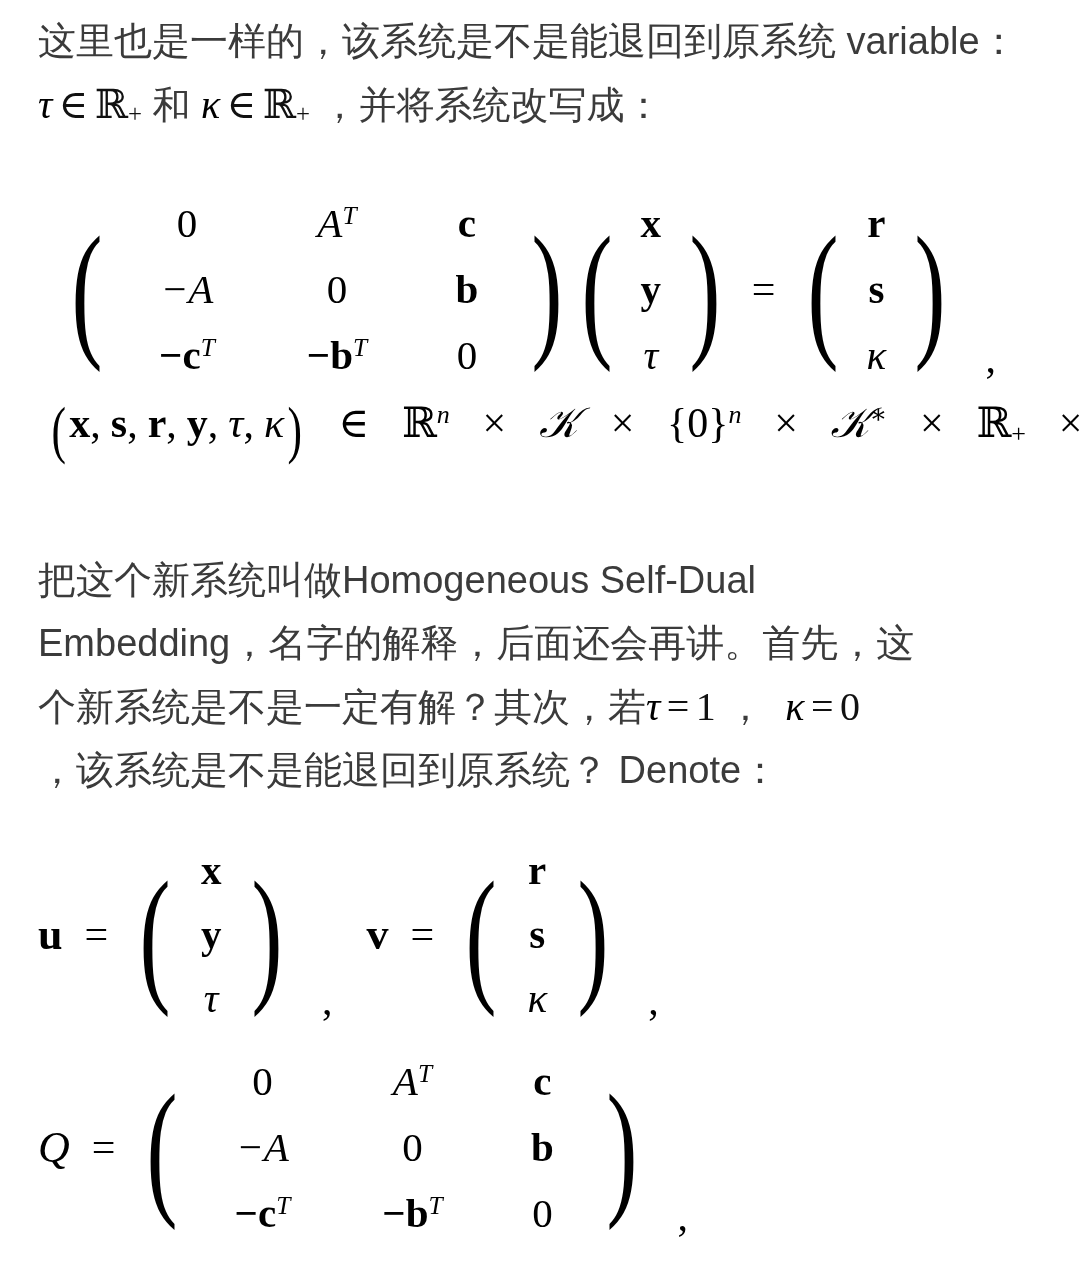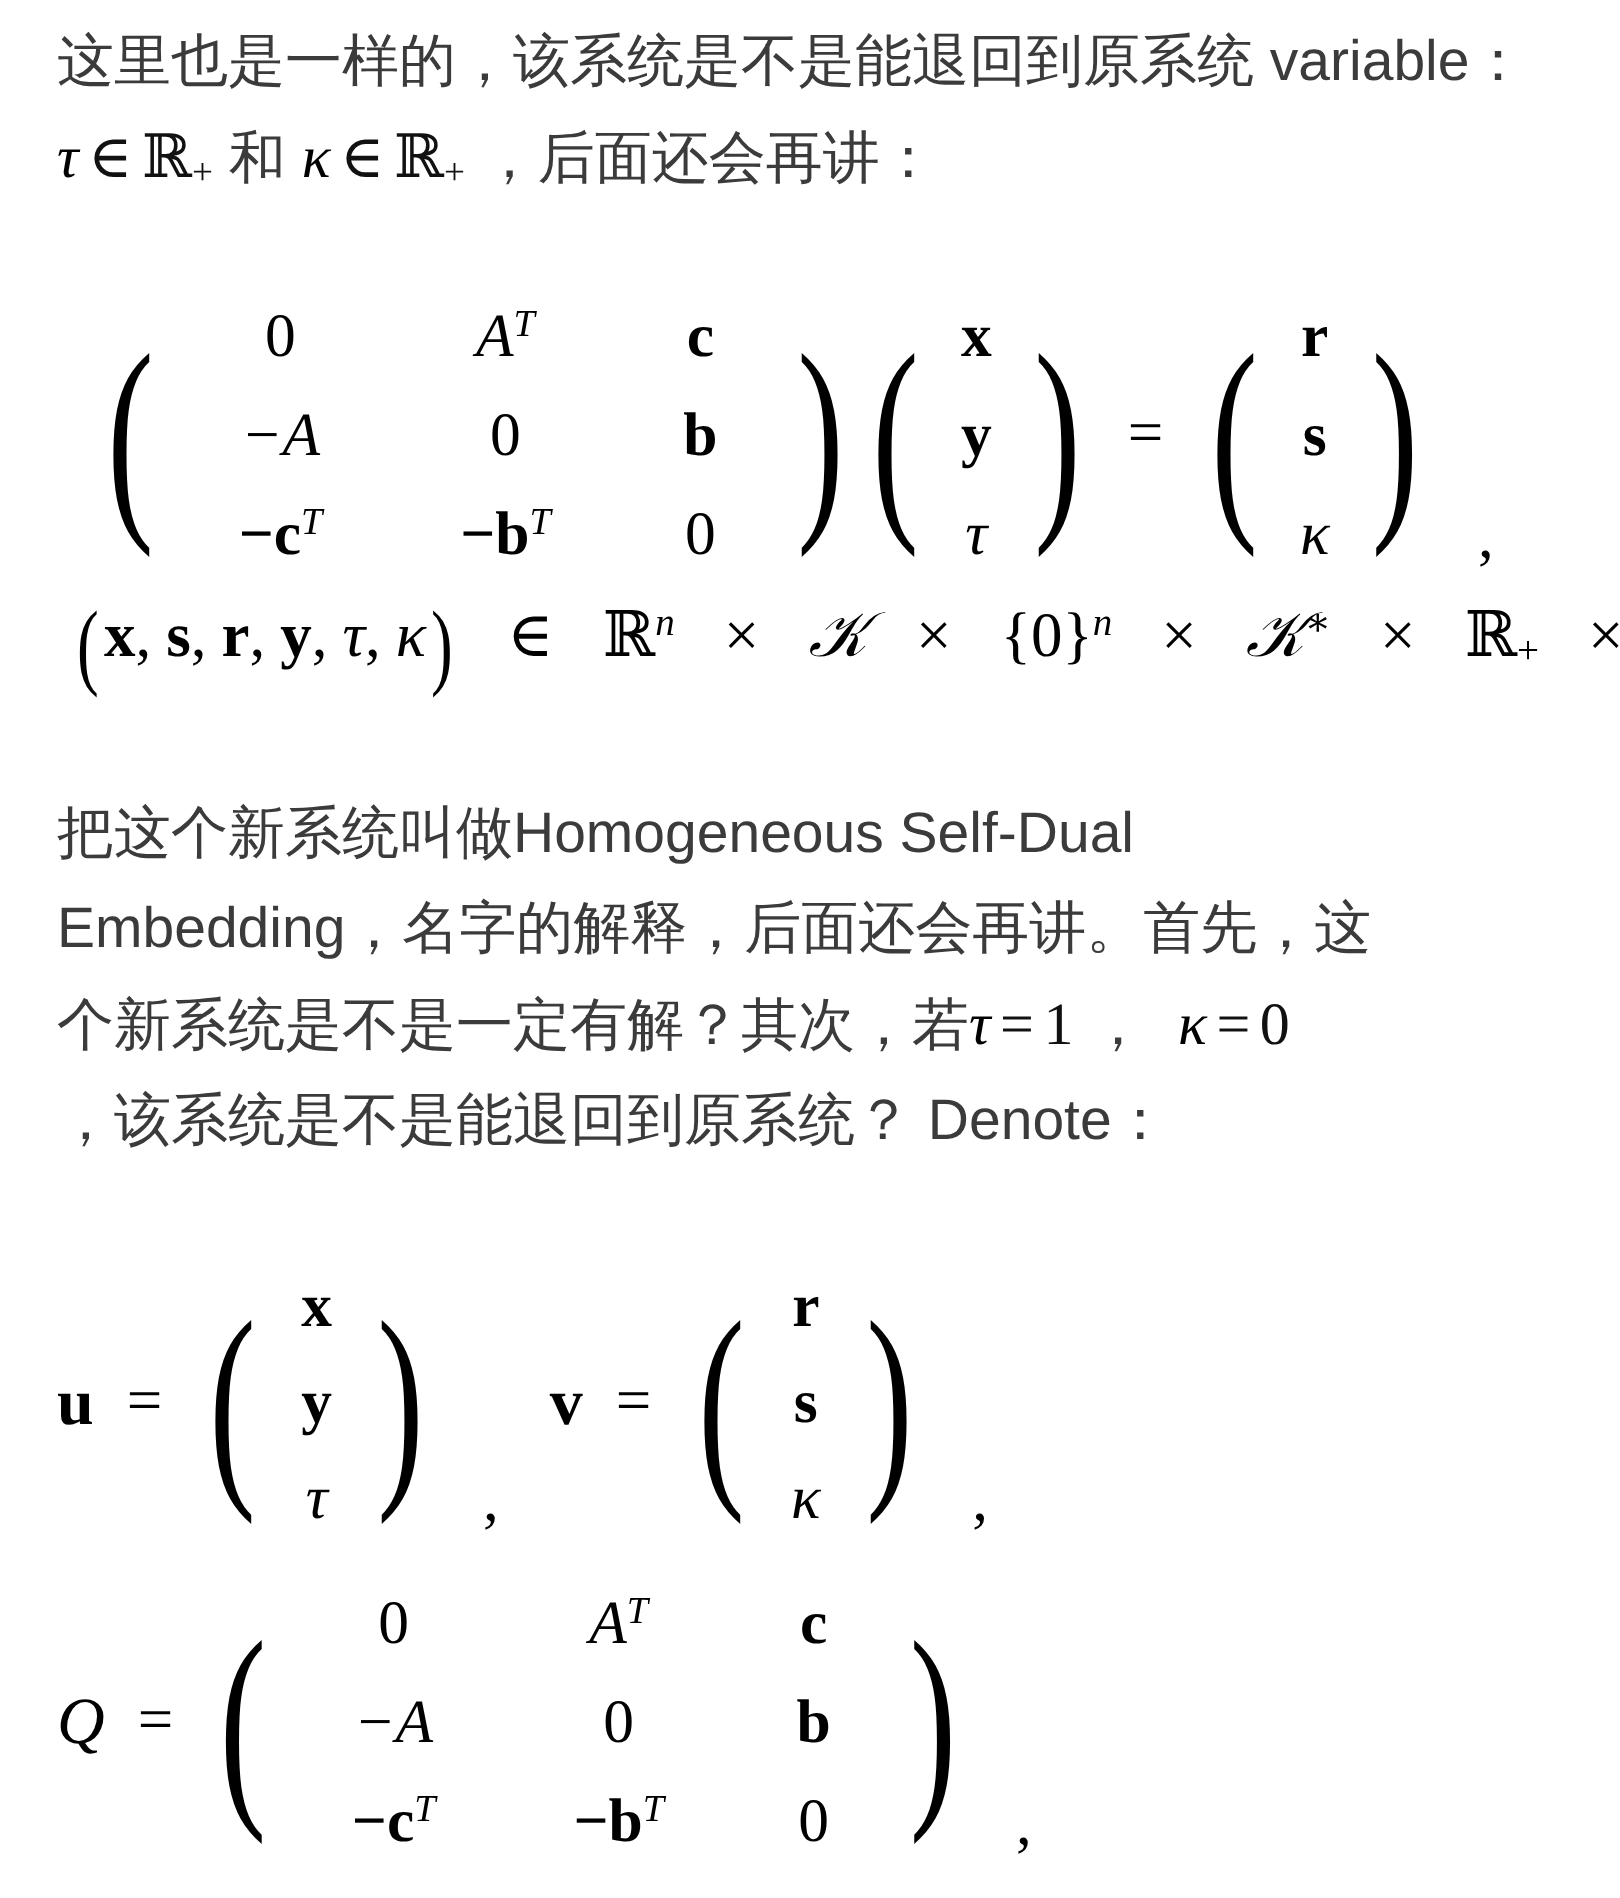--- a/index.html
+++ b/index.html
@@ -21,21 +21,21 @@
     left: 38px;
     width: 1010px;
     color: #3b3b3b;
     font-family: "Liberation Sans", sans-serif;
     font-size: 38px;
     line-height: 63px;
     letter-spacing: 0px;
     white-space: pre-wrap;
   }
   .para-1 { top: 10px; }
-  .para-2 { top: 525px; }
+  .para-2 { top: 549px; }
 
   
   .math {
     font-family: "Liberation Serif", "DejaVu Serif", serif;
     color: #000000;
     font-style: italic;
   }
   .mathup { font-style: normal; }
   .bb { font-family: "DejaVu Serif", serif; font-style: normal; }
   .bf { font-weight: bold; font-style: normal;
@@ -128,21 +128,21 @@
     font-size: 42px;
     color: #000;
     white-space: nowrap;
   }
   .gapsm { display: inline-block; width: 10px; }
   .gapmd { display: inline-block; width: 26px; }
 </style>
 </head>
 <body>
 
-<div class="prose para-1"><span>这里也是一样的，该系统是不是能退回到原系统 variable：</span><br><span class="imath"><span class="math">τ</span><span class="op">∈</span><span class="bb">ℝ</span><span class="sub">+</span></span><span> 和 </span><span class="imath"><span class="math">κ</span><span class="op">∈</span><span class="bb">ℝ</span><span class="sub">+</span></span><span> ，后面还会再讲：</span></div>
+<div class="prose para-1"><span>这里也是一样的，该系统是不是能退回到原系统 variable：</span><br><span class="imath"><span class="math">τ</span><span class="op">∈</span><span class="bb">ℝ</span><span class="sub">+</span></span><span> 和 </span><span class="imath"><span class="math">κ</span><span class="op">∈</span><span class="bb">ℝ</span><span class="sub">+</span></span><span> ，并将系统改写成：</span></div>
 
 <div class="eq-block eq1">
   <div class="row">
 
     <span class="paren tall">(</span>
     <div class="matrix m3x3">
       <span class="cell">0</span>
       <span class="cell"><span class="math">A</span><span class="sup">T</span></span>
       <span class="cell bf">c</span>
 

